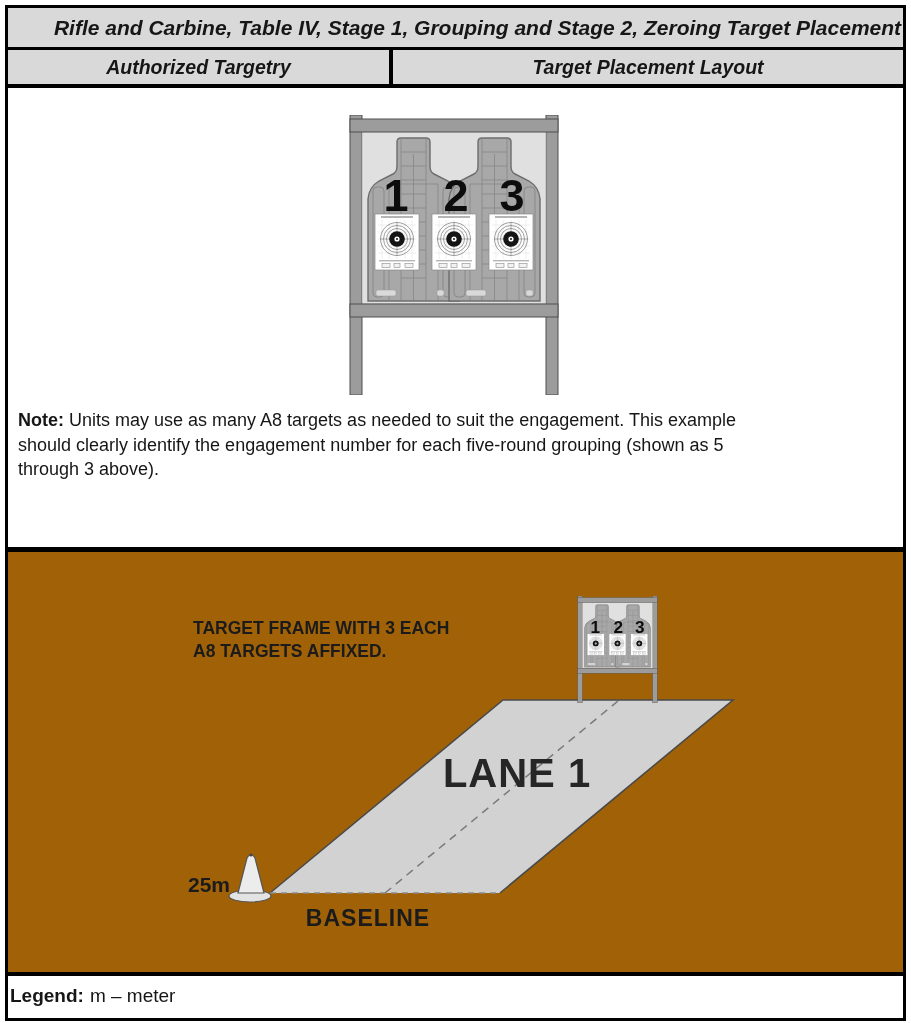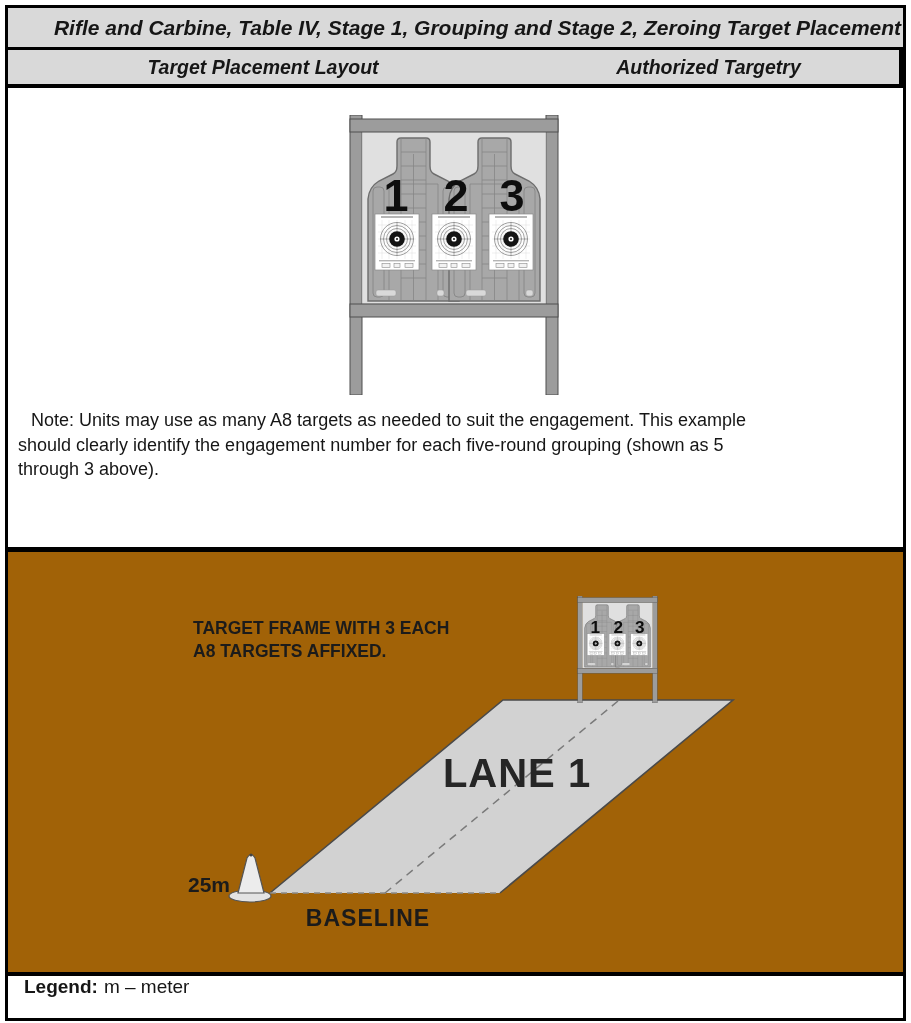--- a/index.html
+++ b/index.html
@@ -8,23 +8,23 @@
   .row-title{height:39px;background:#d9d9d9;border-bottom:3px solid #000;display:flex;align-items:center;justify-content:center;padding-left:44px;}
   .row-title .t{font-size:21px;font-weight:bold;font-style:italic;color:#161616;}
   .row-headers{height:34px;border-bottom:4px solid #000;display:flex;background:#d9d9d9;}
   .hdr-cell{display:flex;align-items:center;justify-content:center;font-size:19.5px;font-weight:bold;font-style:italic;color:#161616;}
   .hdr-left{width:381px;border-right:4px solid #000;}
   .hdr-right{flex:1;}
   .cell-targetry{height:459px;border-bottom:5px solid #000;position:relative;background:#fff;}
   .big-frame{position:absolute;left:341px;top:26px;}
   .note-block{position:absolute;left:10px;right:8px;top:320px;font-size:18px;line-height:24.5px;color:#161616;}
   .note-line{white-space:nowrap;}
-  .note-label{font-weight:normal;margin-right:5px;margin-left:13px;}
+  .note-label{font-weight:bold;margin-right:5px;}
   .cell-layout{height:420px;border-bottom:4px solid #000;position:relative;background:#a16207;}
-  .row-legend{height:39px;display:flex;align-items:flex-start;padding-left:16px;font-size:19px;color:#161616;background:#fff;}
+  .row-legend{height:39px;display:flex;align-items:center;padding-left:2px;font-size:19px;color:#161616;background:#fff;}
   .legend-label{font-weight:bold;margin-right:6px;}
   .defs-svg{position:absolute;width:0;height:0;overflow:hidden;}
   text{font-family:"Liberation Sans",sans-serif;}
   .frame-number{font-size:45px;font-weight:bold;fill:#0d0d0d;}
   .cap-text{font-size:17.5px;font-weight:bold;fill:#1b1b1b;}
   .lane-text{font-size:40px;font-weight:bold;fill:#262626;letter-spacing:1px;}
   .dist-text{font-size:21px;font-weight:bold;fill:#1b1b1b;}
   .base-text{font-size:23px;font-weight:bold;fill:#1b1b1b;letter-spacing:1px;}
 </style>
 </head>
@@ -79,22 +79,22 @@
   </defs>
 </svg>
 
 <div class="sheet">
 
   <div class="row-title">
     <span class="t">Rifle and Carbine, Table IV, Stage 1, Grouping and Stage 2, Zeroing Target Placement</span>
   </div>
 
   <div class="row-headers">
+    <div class="hdr-cell hdr-left">Authorized Targetry</div>
     <div class="hdr-cell hdr-right">Target Placement Layout</div>
-    <div class="hdr-cell hdr-left">Authorized Targetry</div>
   </div>
 
   <div class="cell-targetry">
     <svg class="big-frame" width="210" height="282" viewBox="0 0 210 280">
       <use href="#frame-sym" width="210" height="280"></use>
     </svg>
     <div class="note-block">
       <div class="note-line"><span class="note-label">Note:</span><span>Units may use as many A8 targets as needed to suit the engagement. This example</span></div>
       <div class="note-line">should clearly identify the engagement number for each five-round grouping (shown as 5</div>
       <div class="note-line">through 3 above).</div>

